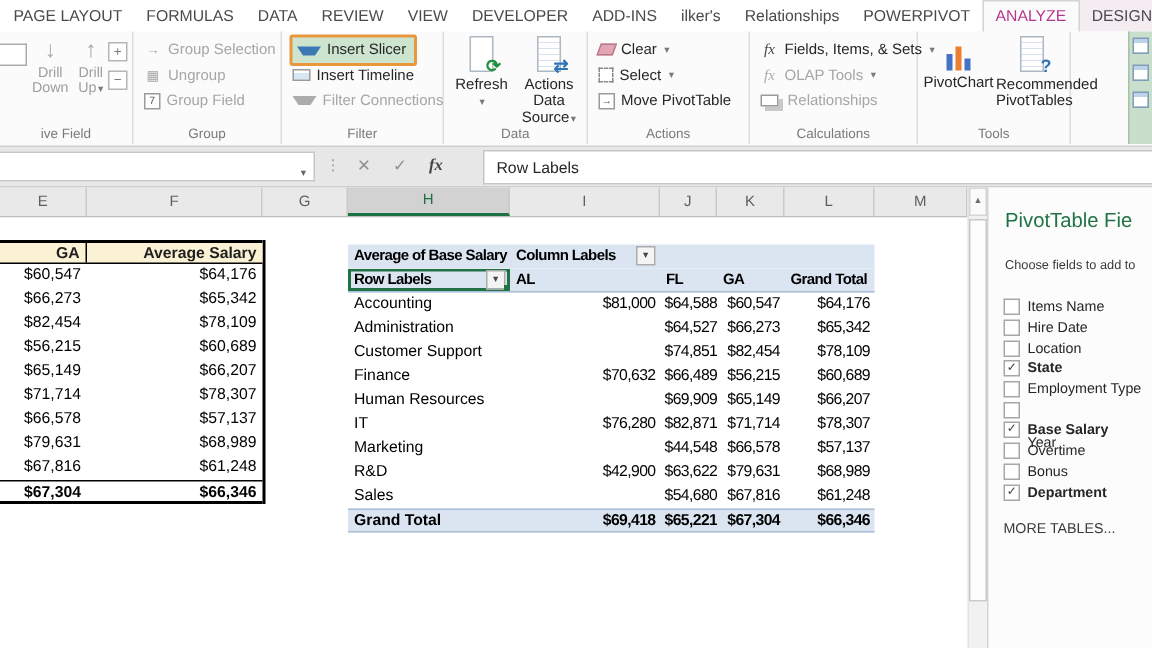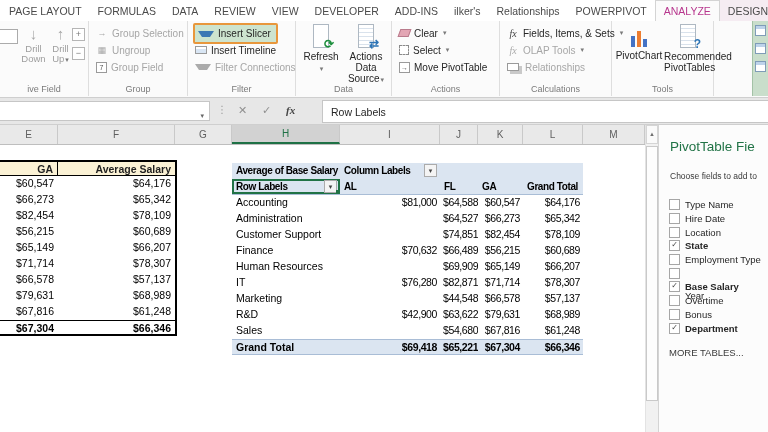--- a/index.html
+++ b/index.html
@@ -420,21 +420,21 @@
     <div class="vs-btn"><span>▲</span></div>
     <div class="vs-thumb"></div>
   </div>
 
   <div class="panel">
     <div class="panel-title">PivotTable Fie</div>
     <div class="panel-sub">Choose fields to add to</div>
     <div class="fields-list" id="fieldsList">
         <div class="field-item">
           <div class="cb"></div>
-          <div class="fl" style="overflow: hidden;">Type Name</div>
+          <div class="fl" style="overflow: hidden;">Items Name</div>
         </div>
         <div class="field-item">
           <div class="cb"></div>
           <div class="fl" style="overflow: hidden;">Hire Date</div>
         </div>
         <div class="field-item">
           <div class="cb"></div>
           <div class="fl" style="overflow: hidden;">Location</div>
         </div>
         <div class="field-item checked">

